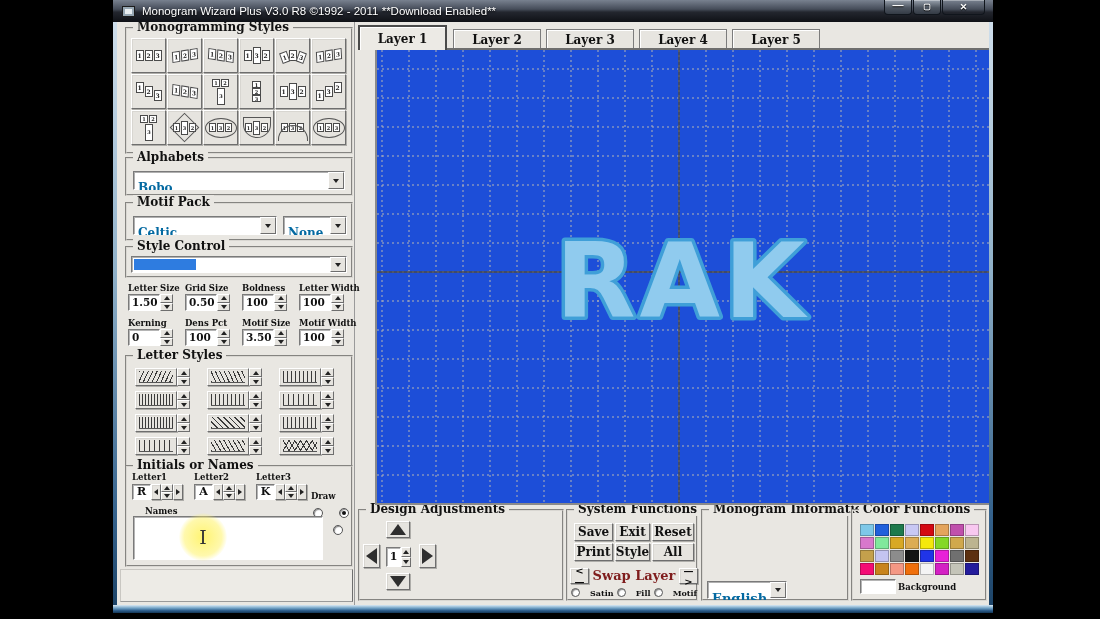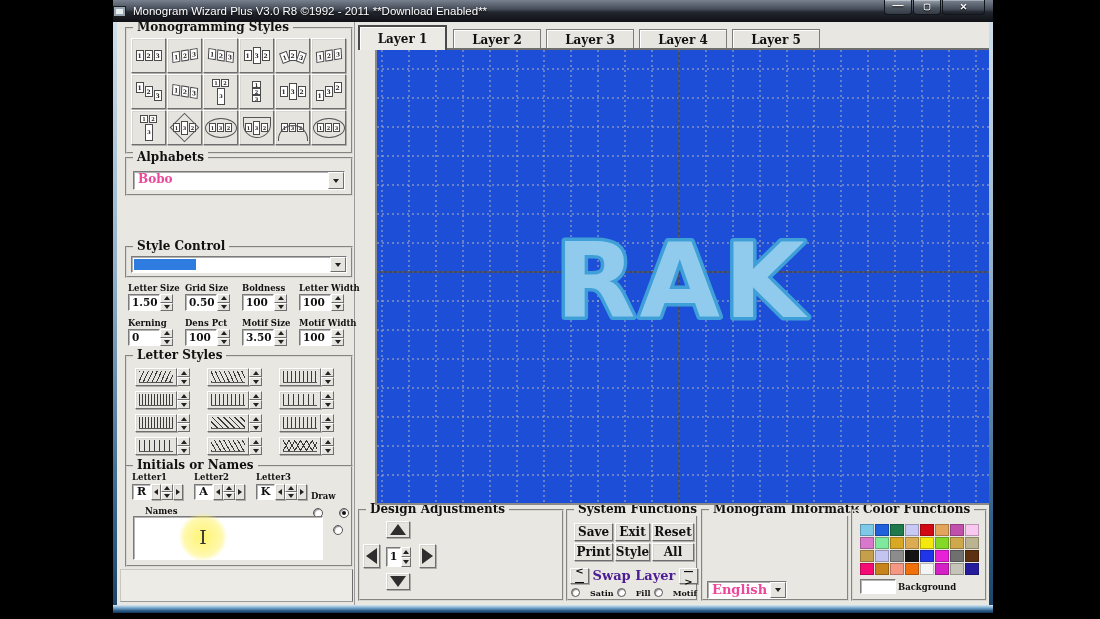--- a/index.html
+++ b/index.html
@@ -9,21 +9,21 @@
 
   
   .window{position:absolute;left:113px;top:0;width:880px;height:613px}
   .side{position:absolute;top:0;bottom:8px;width:4px;z-index:5;
         background:linear-gradient(#d4e2ee,#8fb0c8 45%,#35628c 85%,#1d4468)}
   .side.l{left:0}.side.r{right:0}
   .bottom-strip{position:absolute;left:0;right:0;bottom:0;height:8px;z-index:5;
         background:linear-gradient(#d8e8f4,#6fa0c4 40%,#2e5e8c 70%,#143656)}
   .titlebar{position:absolute;left:0;right:0;top:0;height:22px;z-index:6;
         background:linear-gradient(#78818f 0%,#454c59 42%,#23262e 55%,#0f1116 100%);
-        display:flex;align-items:center;padding-left:0}
+        display:flex;align-items:center;padding-left:9px}
   .app-icon{width:13px;height:11px;background:#e8edf0;border:1px solid #1c1c1c;
         box-shadow:inset 0 0 0 2px #97a7b3;margin-right:7px}
   .title{color:#fff;font-size:11.5px;text-shadow:0 1px 2px #000;white-space:nowrap}
   .winbtns{position:absolute;right:8px;top:0;display:flex;gap:1px}
   .wbtn{height:15px;border:1px solid #10151c;border-top:none;border-radius:0 0 4px 4px;
         display:flex;align-items:center;justify-content:center;color:#fff;cursor:default;
         box-shadow:inset 0 1px 0 rgba(255,255,255,.35)}
   .wbtn.minimize,.wbtn.maximize{width:28px;background:linear-gradient(#99a2ae,#4d5560 55%,#343b45)}
   .wbtn.close{width:43px;background:linear-gradient(#e39а88,#e0907a 10%,#bf4e37 55%,#8c2415)}
   .wglyph{font-size:9px;font-weight:bold;line-height:1;text-shadow:0 1px 1px #000}
@@ -49,21 +49,21 @@
   .tri.rt{border-top:3px solid transparent;border-bottom:3px solid transparent;border-left:4px solid #222}
   .spin{display:inline-flex;flex-direction:column;width:13px;align-self:stretch}
   .spin-b{flex:1;display:flex;align-items:center;justify-content:center;background:#E6E4DF;
           border:1px solid;border-color:#fff #6e6e6e #6e6e6e #fff}
   .radio{display:inline-block;width:10px;height:10px;border-radius:50%;background:#fff;
          border:1px solid #555;box-shadow:inset 1px 1px 1px rgba(0,0,0,.45);flex:none}
   .radio.sel::after{content:'';display:block;width:4px;height:4px;margin:2px;border-radius:50%;background:#111}
   .small-label{font:600 8.5px "DejaVu Serif",serif;color:#111;white-space:nowrap}
   .select{display:flex;align-items:stretch;background:#fff;border:1px solid;
           border-color:#7a7a7a #ffffff #ffffff #7a7a7a;box-shadow:inset 1px 1px 0 #b0b0b0}
-  .sel-text{flex:1;font:bold 12px "DejaVu Serif",serif;padding:0 4px;color:#ec4899;overflow:hidden;white-space:nowrap}
+  .sel-text{flex:1;font:bold 12px "DejaVu Serif",serif;padding:9px 4px;color:#0369a1;overflow:hidden;white-space:nowrap}
   .drop-btn{width:16px;background:#E6E4DF;border:1px solid;border-color:#fff #6e6e6e #6e6e6e #fff;
           display:flex;align-items:center;justify-content:center;flex:none}
 
   
   .grp-mono{left:8px;top:5px;width:228px;height:127px}
   #monoGrid{position:absolute;left:4px;top:9px;display:grid;grid-template-columns:repeat(6,35px);grid-auto-rows:35px;gap:1px}
   .mono-btn{position:relative;width:35px;height:35px;display:flex;align-items:center;justify-content:center;overflow:hidden}
   .g{position:relative;display:flex;align-items:center;justify-content:center;gap:1px}
   .d{width:8px;height:11px;background:#fff;border:1px solid #4a4a4a;color:#222;flex:none;
      font:bold 6px "DejaVu Serif",serif;display:flex;align-items:center;justify-content:center}
@@ -160,21 +160,21 @@
   #daRadios{position:absolute;left:82px;top:12px}
   .radio-row{display:flex;align-items:center;gap:6px;height:23px}
   .radio-row .small-label{font-size:9px}
 
   .grp-sf{left:449px;top:487px;width:132px;height:92px}
   #sfButtons{position:absolute;left:6px;top:12px;width:120px;display:grid;
              grid-template-columns:39px 35px 42px;gap:2px}
   .sf-btn{height:18px;font:bold 12px "DejaVu Serif",serif;color:#111;display:flex;align-items:center;justify-content:center}
   .swap-row{position:absolute;left:2px;top:56px;width:128px;height:17px;display:flex;align-items:center}
   .swap-btn{width:19px;height:16px;font:bold 10px "DejaVu Serif",serif;display:flex;align-items:center;justify-content:center;flex:none}
-  .swap-label{flex:1;text-align:center;font:bold 13px "DejaVu Serif",serif;color:#4c1d95;white-space:nowrap}
+  .swap-label{flex:1;text-align:center;font:bold 13px "DejaVu Serif",serif;color:#7f1d1d;white-space:nowrap}
   #sfRadios{position:absolute;left:3px;top:77px;width:126px;display:flex;justify-content:space-between}
   .sf-radio{display:flex;gap:10px}
   .sf-radio .small-label{font-size:8px}
   .sf-radio .radio{width:9px;height:9px}
 
   .grp-mi{left:584px;top:487px;width:148px;height:92px}
   #miFields{position:absolute;left:4px;top:8px;width:140px;display:grid;grid-template-columns:66px 66px;gap:5px 4px}
   .mi-field .small-label{margin-left:4px}
   .mi-box{height:15px;font:bold 12px "DejaVu Serif",serif;text-align:center;color:#111;margin-top:1px}
   .mi-select{position:absolute;left:4px;top:70px;width:80px;height:18px}
@@ -348,20 +348,35 @@
     <div class="group grp-alpha">
       <span class="gtitle">Alphabets</span>
       <div class="select alpha-select">
         <span class="sel-text">Bobo</span>
         <span class="drop-btn">
             <span class="tri dn"></span>
           </span>
       </div>
     </div>
 
+    <div class="group grp-motif">
+      <span class="gtitle">Motif Pack</span>
+      <div class="select motif-select">
+        <span class="sel-text">Celtic</span>
+        <span class="drop-btn">
+            <span class="tri dn"></span>
+          </span>
+      </div>
+      <div class="select motif-extra">
+        <span class="sel-text">None</span>
+        <span class="drop-btn">
+            <span class="tri dn"></span>
+          </span>
+      </div>
+    </div>
 
     <div class="group grp-style">
       <span class="gtitle">Style Control</span>
       <div class="select style-select">
         <span class="style-swatch" id="styleSwatch" style="background: rgb(46, 124, 224);"></span>
         <span class="sel-text"></span>
         <span class="drop-btn">
             <span class="tri dn"></span>
           </span>
       </div>

